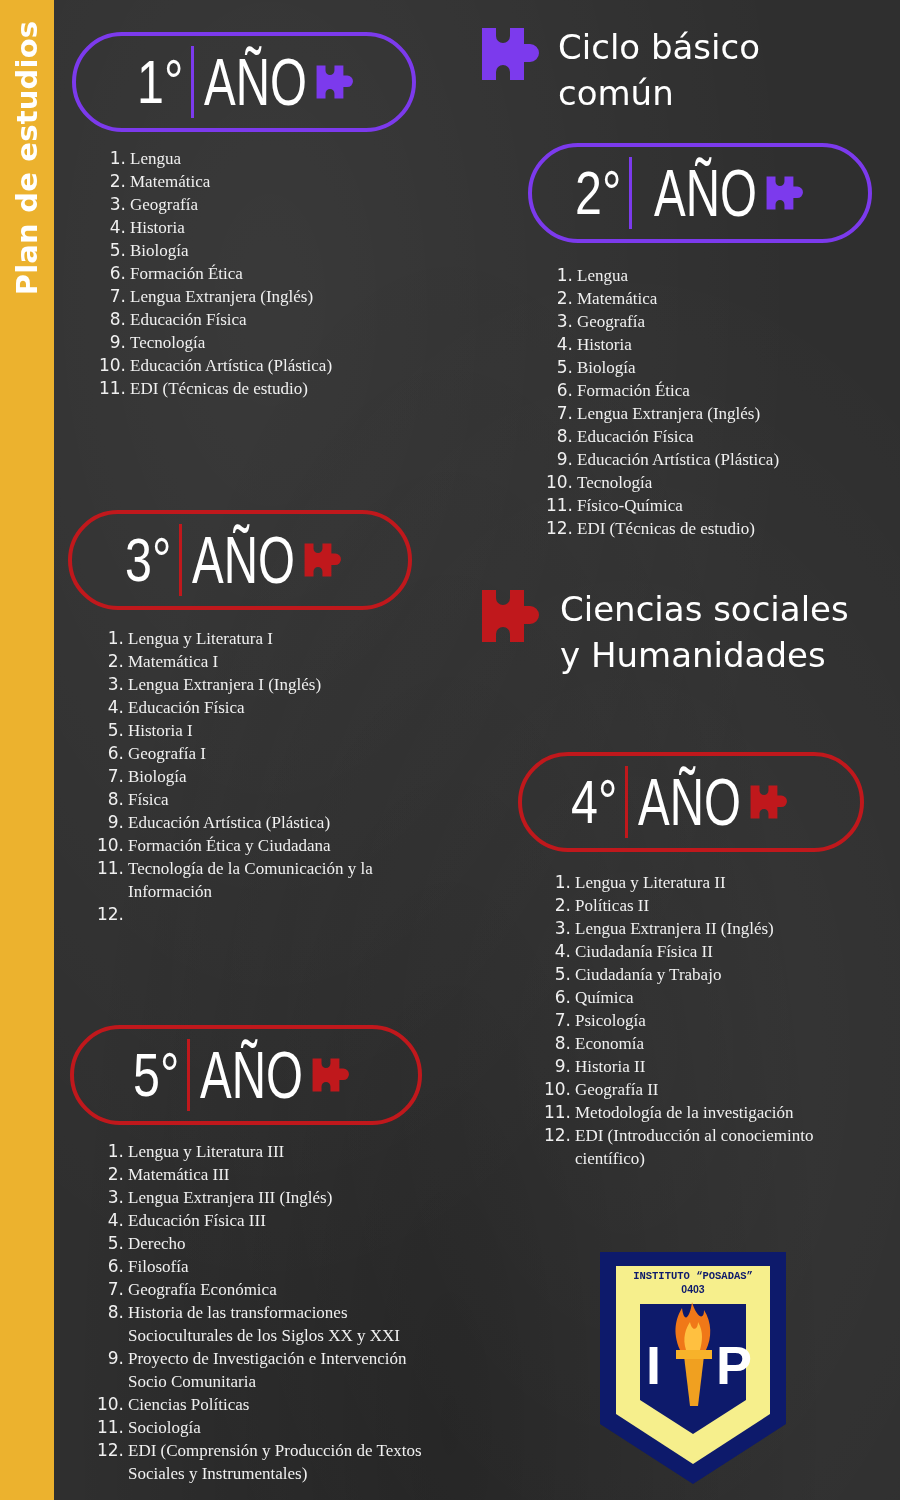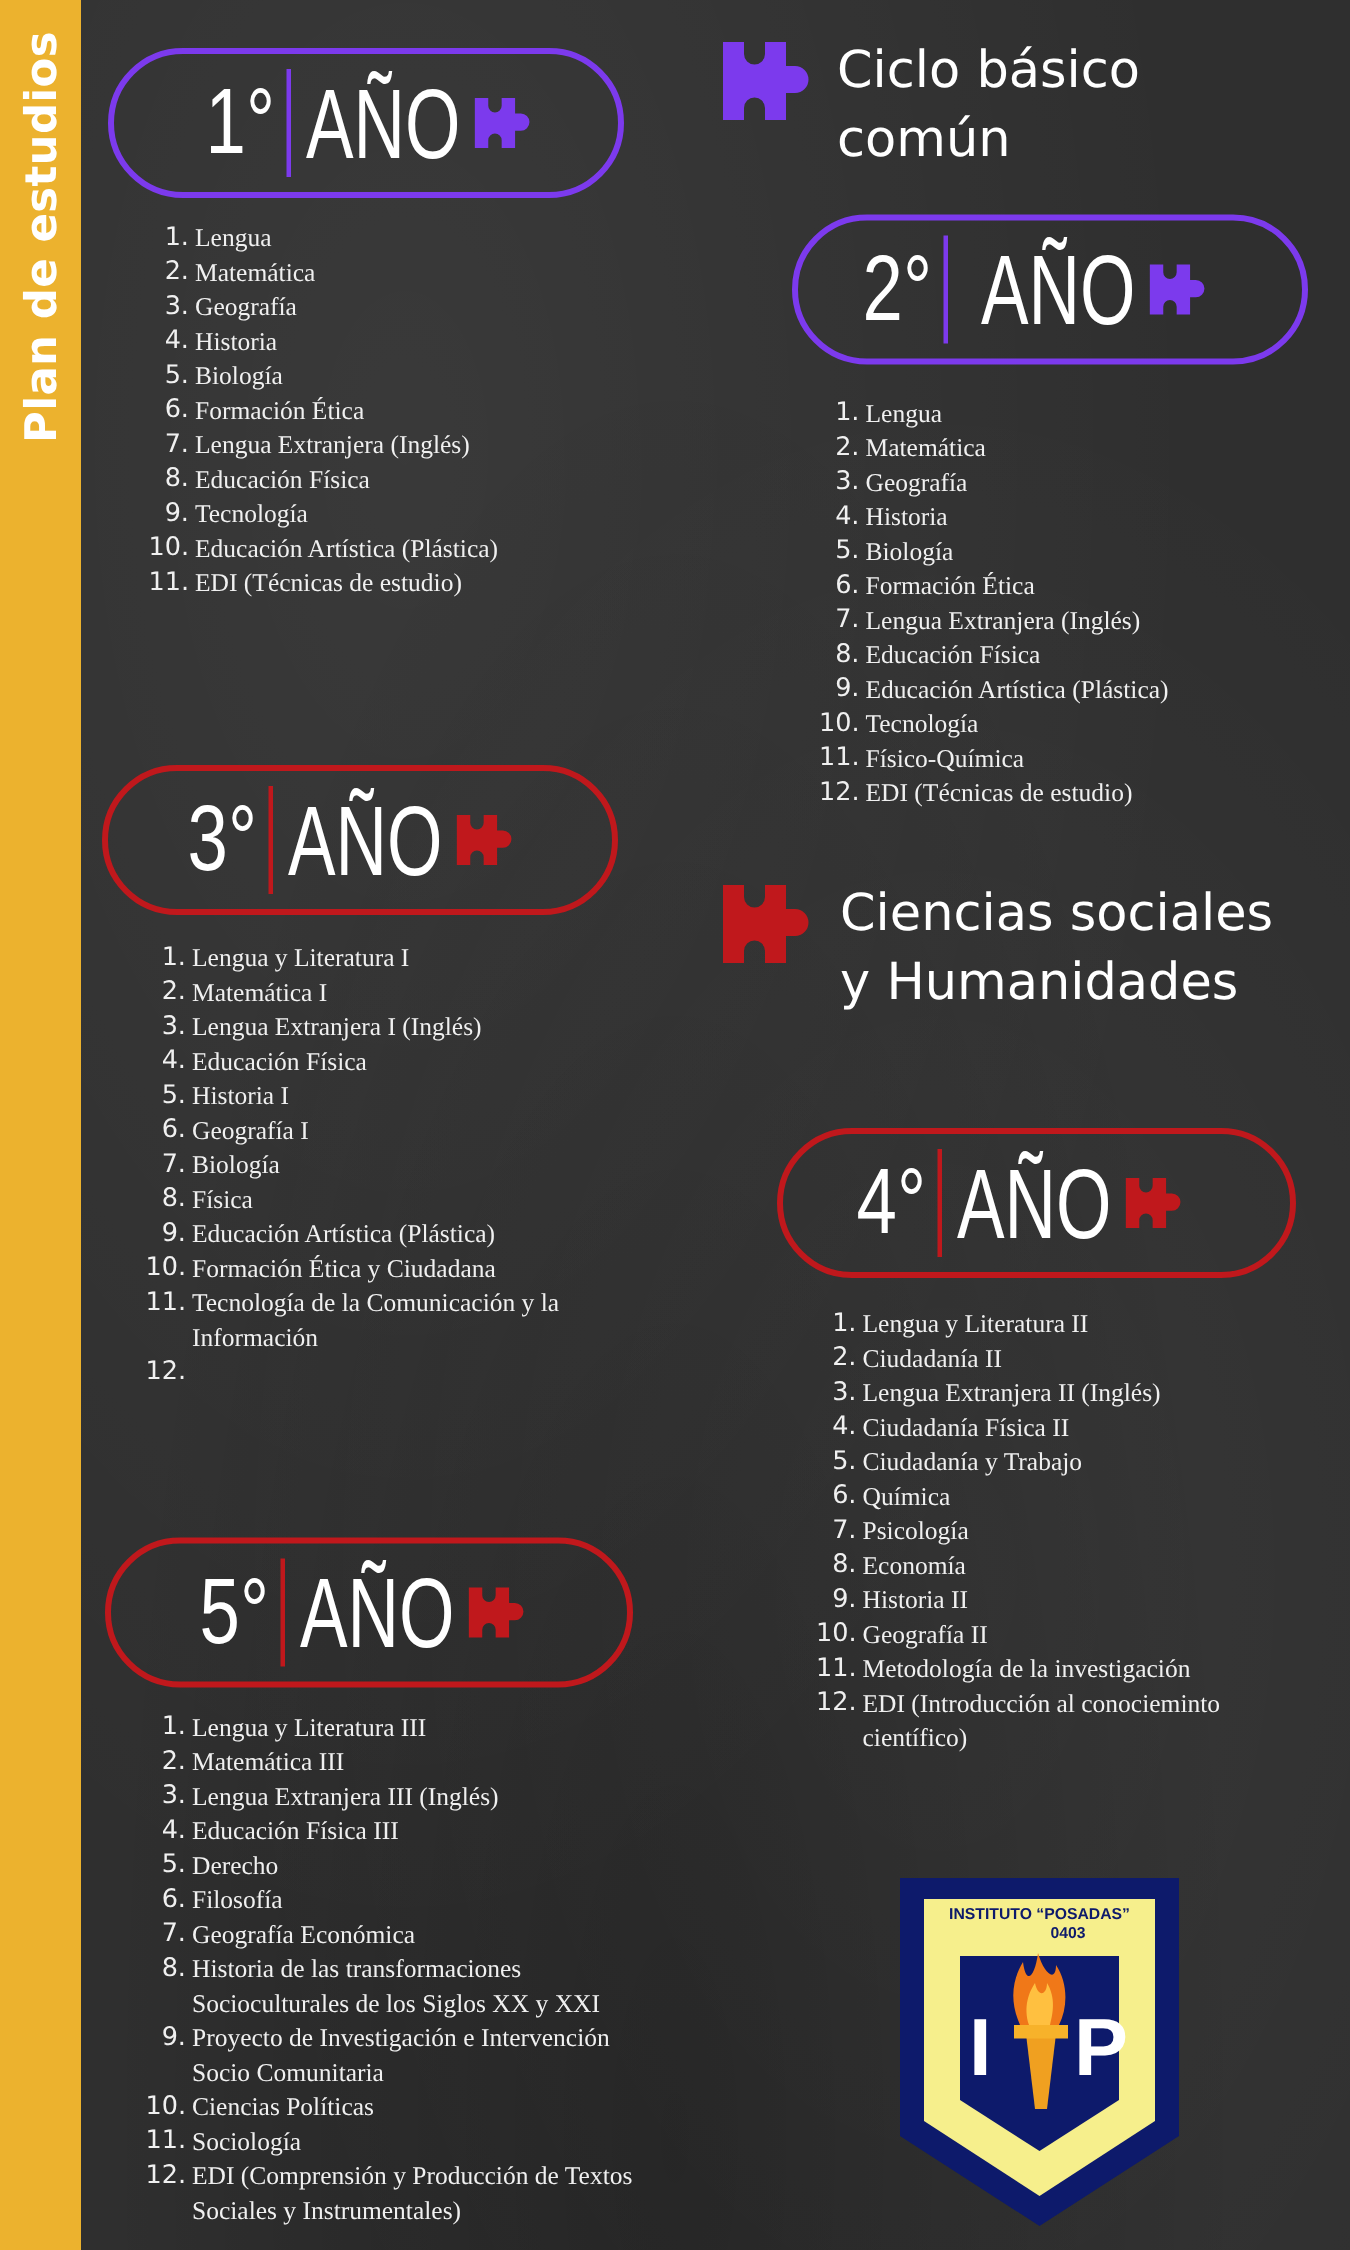--- a/index.html
+++ b/index.html
@@ -275,21 +275,21 @@
       <path fill="#c0181c" d="M4 2 h14 v8 a7 7 0 0 0 14 0 v-8 h14 v16 h6 a9 9 0 0 1 0 18 h-6 v18 h-14 v-8 a7 7 0 0 0 -14 0 v8 h-14 z"></path>
     </svg>
 </div>
 <ol class="subjects" style="left:543px; top:871px; width:330px;">
   <li>
       <span class="n">1.</span>
       <span class="t">Lengua y Literatura II</span>
     </li>
   <li>
       <span class="n">2.</span>
-      <span class="t">Ciudadanía II</span>
+      <span class="t">Políticas II</span>
     </li>
   <li>
       <span class="n">3.</span>
       <span class="t">Lengua Extranjera II (Inglés)</span>
     </li>
   <li>
       <span class="n">4.</span>
       <span class="t">Ciudadanía Física II</span>
     </li>
   <li>
@@ -391,17 +391,17 @@
     <polygon points="16,14 170,14 170,162 93,212 16,162" fill="#f6ef8c"></polygon>
     <polygon points="40,52 146,52 146,148 93,182 40,148" fill="#0d1a6b"></polygon>
 
     <g>
       <path d="M84 104 h20 l-6 50 h-8 z" fill="#f0a020"></path>
       <rect x="76" y="98" width="36" height="9" fill="#f7b22a"></rect>
       <path d="M80 98 C72 80 76 66 82 56 C84 72 90 66 92 50 C96 64 104 70 104 58 C112 70 112 86 106 98 z" fill="#f07818"></path>
       <path d="M86 98 C82 86 86 76 90 70 C92 80 98 78 98 70 C104 80 102 90 100 98 z" fill="#ffc040"></path>
     </g>
   </svg>
-  <div style="position:absolute; left:0; top:18px; width:186px; text-align:center; font-family:Liberation Sans, sans-serif; font-weight:bold; font-size:10.5px; color:#0d1a6b;">INSTITUTO “POSADAS”</div>
-  <div style="position:absolute; left:0; top:31px; width:186px; text-align:center; font-family:'Liberation Sans', sans-serif; font-weight:bold; font-size:10.5px; color:#0d1a6b;margin-left:19px;">0403</div>
+  <div style="position:absolute; left:0; top:18px; width:186px; text-align:center; font-family:Liberation Mono, monospace; font-weight:bold; font-size:10.5px; color:#0d1a6b;">INSTITUTO “POSADAS”</div>
+  <div style="position:absolute; left:0; top:31px; width:186px; text-align:center; font-family:'Liberation Sans', sans-serif; font-weight:bold; font-size:10.5px; color:#0d1a6b;">0403</div>
   <div style="position:absolute; left:46px; top:86px; font-family:'Liberation Sans', sans-serif; font-weight:bold; font-size:54px; color:#ffffff; line-height:1;">I</div>
   <div style="position:absolute; left:116px; top:86px; font-family:'Liberation Sans', sans-serif; font-weight:bold; font-size:54px; color:#ffffff; line-height:1;">P</div>
 </div>
 
 </body></html>

